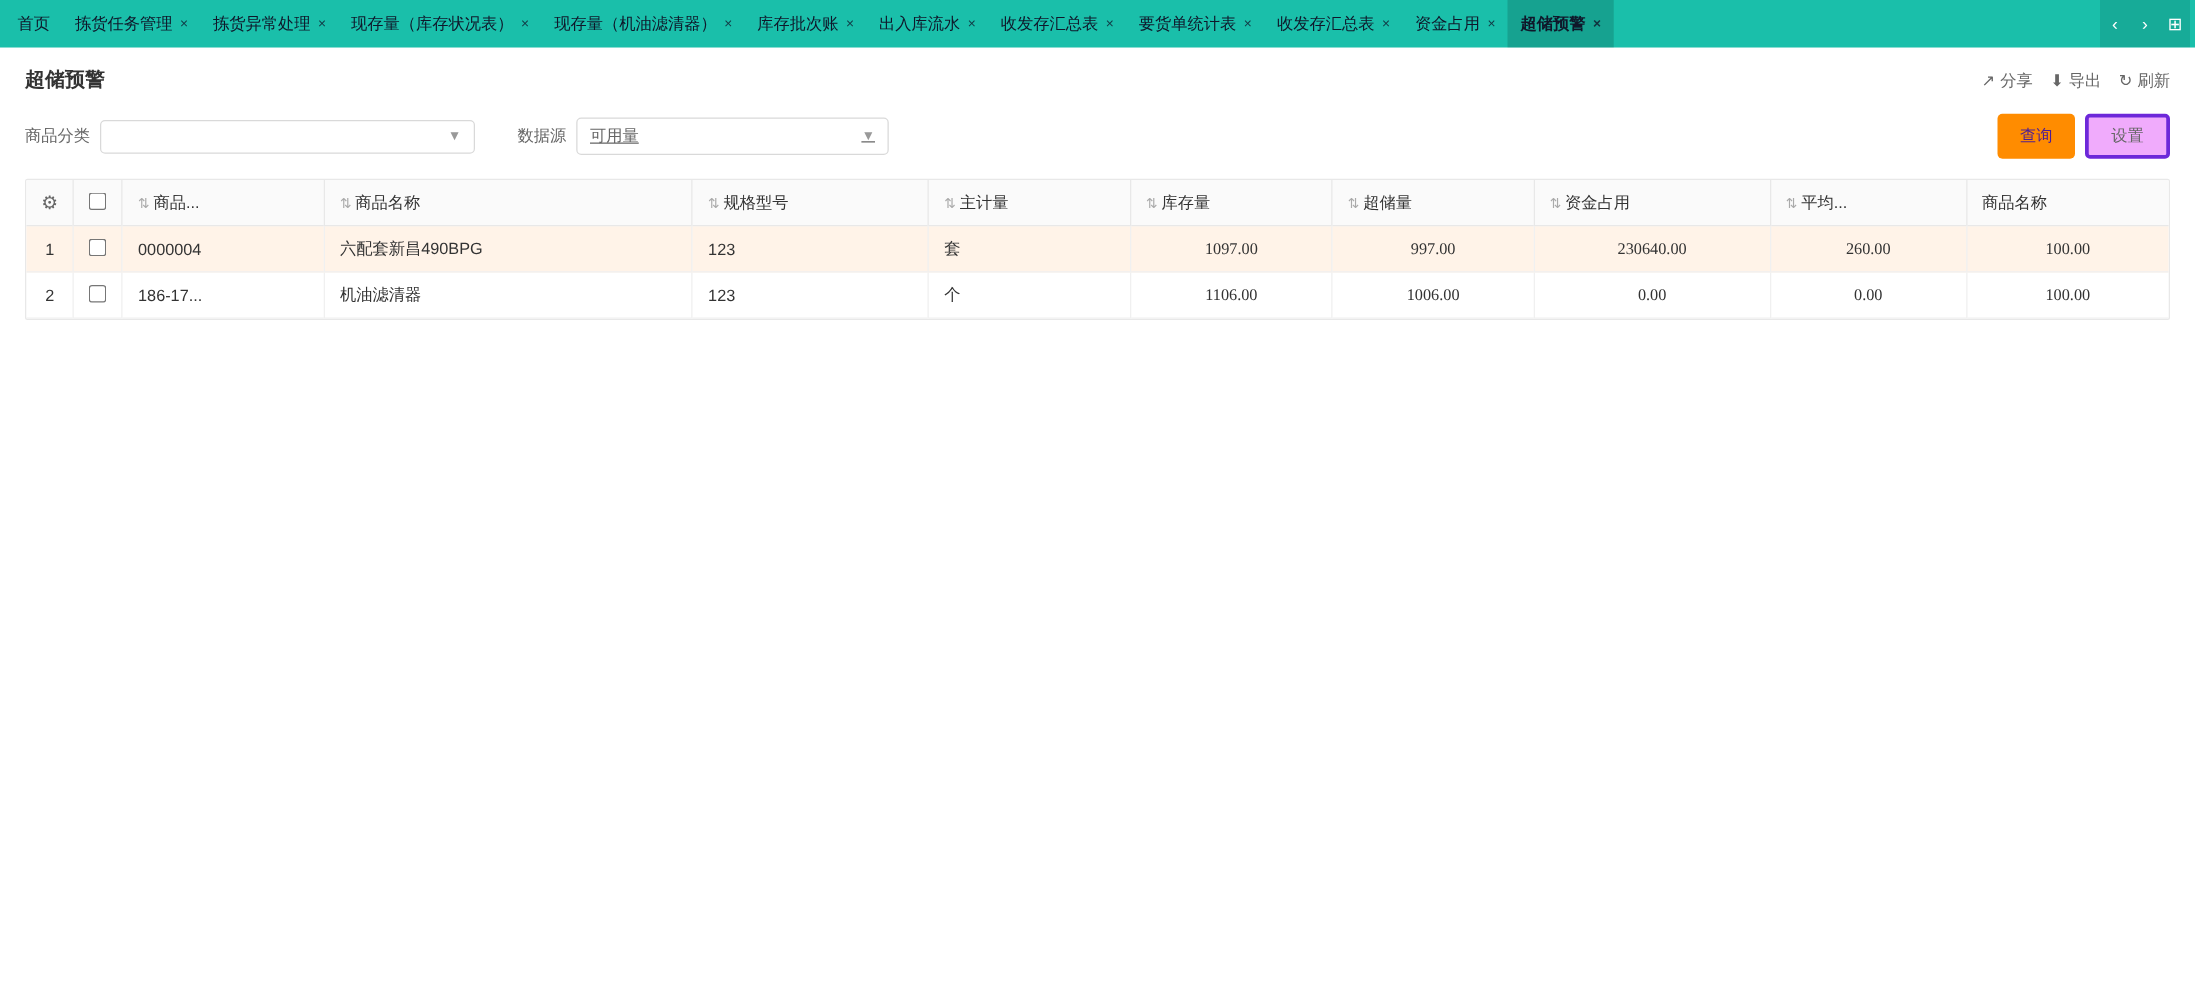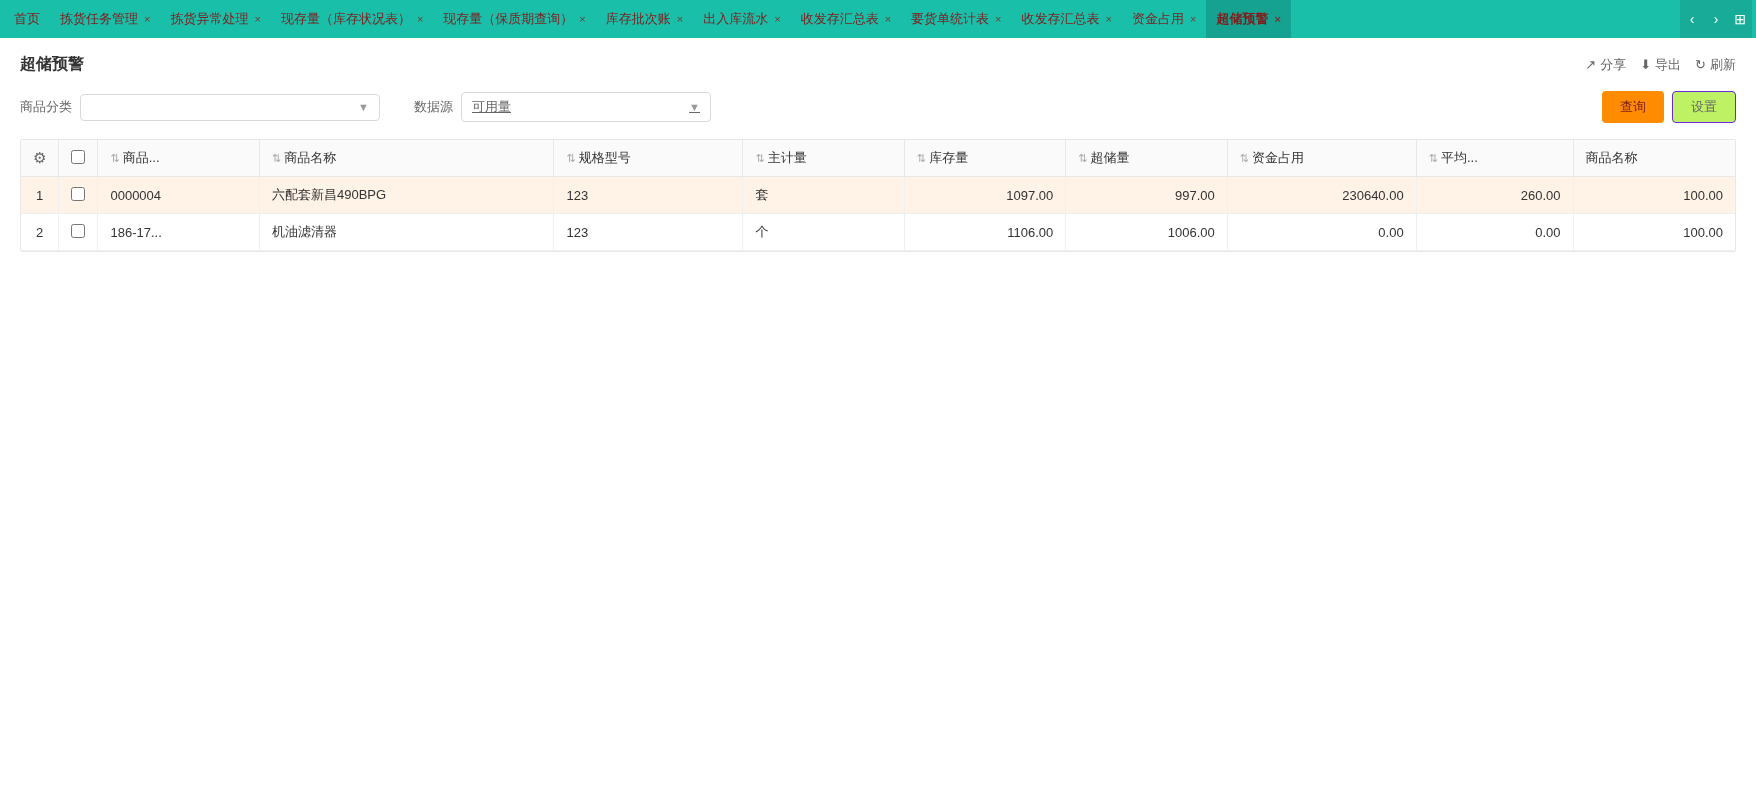--- a/index.html
+++ b/index.html
@@ -13,21 +13,21 @@
       height: 38px;
       padding: 0 4px;
       overflow: hidden;
       position: relative;
     }
     .nav-tab {
       display: flex;
       align-items: center;
       padding: 0 10px;
       height: 40px;
-      color: #7f1d1d;
+      color: #0f172a;
       font-size: 13px;
       white-space: nowrap;
       cursor: pointer;
       flex-shrink: 0;
     }
     .nav-tab.active { background: rgba(0,0,0,0.15); font-weight: bold; }
     .nav-tab .close-x {
       margin-left: 6px;
       font-size: 11px;
       opacity: 0.8;
@@ -125,31 +125,31 @@
       color: #999;
       font-size: 11px;
     }
     .filter-actions {
       margin-left: auto;
       display: flex;
       gap: 8px;
     }
     .btn-query {
       background: #ff8c00;
-      color: #7f1d1d;
+      color: #4c1d95;
       border: none;
       border-radius: 4px;
       padding: 6px 18px;
       cursor: pointer;
       font-size: 13px;
     }
     .btn-settings {
-      background: #bef264;
+      background: #f0abfc;
       color: #666;
-      border: 1px solid #6d28d9;
+      border: 3px solid #6d28d9;
       border-radius: 4px;
       padding: 6px 18px;
       cursor: pointer;
       font-size: 13px;
     }
 
     
     .table-container {
       border: 1px solid #e8e8e8;
       border-radius: 2px;
@@ -185,21 +185,21 @@
       border-bottom: 1px solid #f0f0f0;
     }
     tbody tr.row-highlight { background: #fff3e8; }
     tbody td {
       padding: 9px 12px;
       border-right: 1px solid #f0f0f0;
       color: #333;
     }
     tbody td:last-child { border-right: none; }
     .td-center { text-align: center; }
-    .td-num { text-align: right; }
+    .td-num { text-align: center; font-family: Liberation Serif, serif; }
 
     
     input[type="checkbox"] {
       cursor: pointer;
       width: 14px;
       height: 14px;
     }
 
     
     .gear-icon {
@@ -221,21 +221,21 @@
   </div>
   <div class="nav-tab">
     <span>拣货异常处理</span>
     <span class="close-x">×</span>
   </div>
   <div class="nav-tab">
     <span>现存量（库存状况表）</span>
     <span class="close-x">×</span>
   </div>
   <div class="nav-tab">
-    <span>现存量（保质期查询）</span>
+    <span>现存量（机油滤清器）</span>
     <span class="close-x">×</span>
   </div>
   <div class="nav-tab">
     <span>库存批次账</span>
     <span class="close-x">×</span>
   </div>
   <div class="nav-tab">
     <span>出入库流水</span>
     <span class="close-x">×</span>
   </div>

